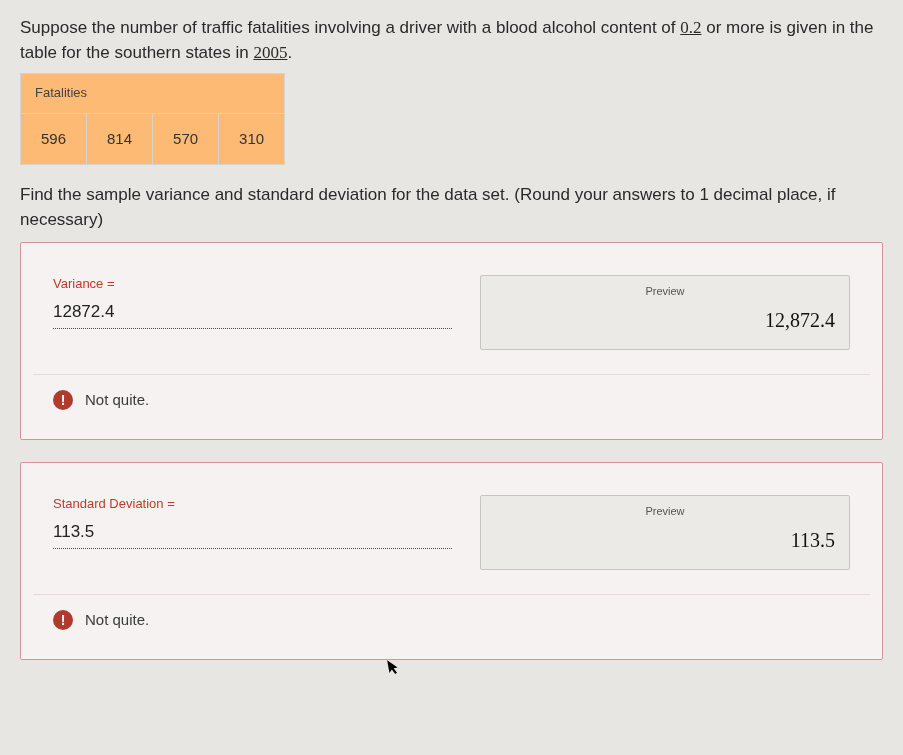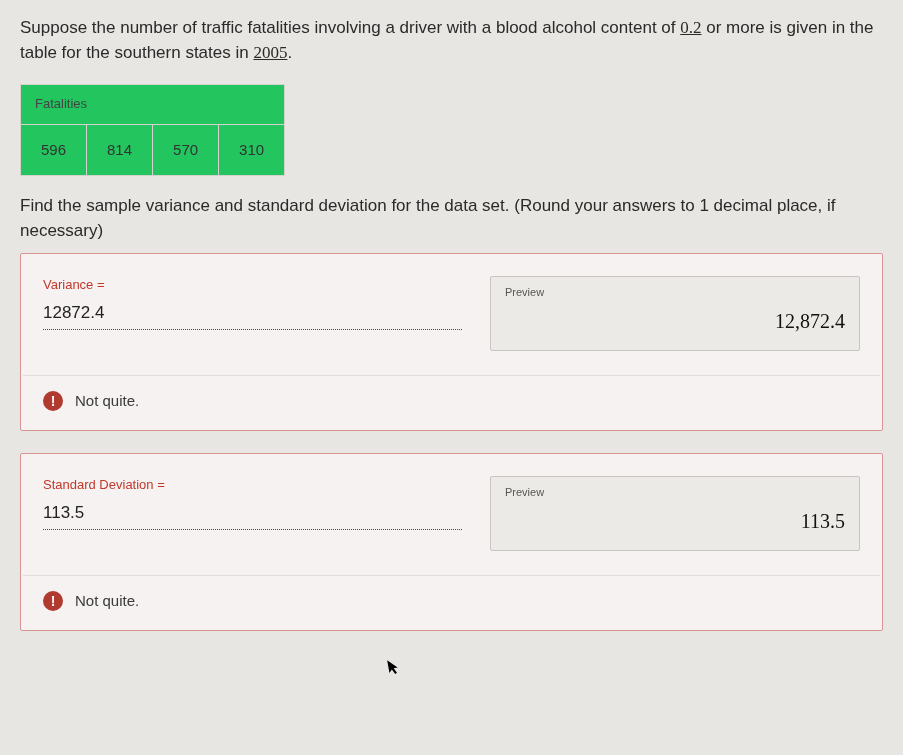--- a/index.html
+++ b/index.html
@@ -14,22 +14,22 @@
       line-height: 1.45;
       overflow: hidden;
     }
     .prompt { margin-bottom: 8px; }
     .year-num {
       font-family: "Times New Roman", serif;
       text-decoration: underline;
     }
     .data-table {
       border-collapse: collapse;
-      background: #22c55e;
-      margin: 19px 0 18px 0;
+      background: #fdba74;
+      margin: 8px 0 18px 0;
     }
     .data-table th, .data-table td {
       border: 1px solid #d6d3cf;
       padding: 14px 20px;
       font-weight: 400;
       font-size: 15px;
       color: #333;
       min-width: 60px;
     }
     .data-table th {
@@ -37,21 +37,21 @@
       text-align: left;
       padding: 10px 14px;
       color: #444;
     }
     .instruction { margin: 6px 0 10px 0; }
     .answer-box {
       border: 1px solid #d99393;
       background: #f7f2f2;
       border-radius: 2px;
       margin-bottom: 22px;
-      padding: 2px;
+      padding: 12px;
     }
     .ab-top {
       display: flex;
       align-items: flex-start;
       padding: 20px 20px 24px 20px;
       gap: 28px;
     }
     .ab-left {
       flex: 1;
     }
@@ -77,21 +77,21 @@
       border: 1px solid #c8c5c0;
       border-radius: 2px;
       padding: 8px 14px 14px 14px;
       position: relative;
       text-align: right;
     }
     .preview-label {
       font-size: 11px;
       color: #555;
       display: block;
-      text-align: left;
+      text-align: center;
       margin-bottom: 6px;
     }
     .preview-value {
       font-family: "Times New Roman", serif;
       font-size: 20px;
       color: #111;
     }
     .ab-feedback {
       border-top: 1px solid #e4dada;
       padding: 14px 20px 16px 20px;

